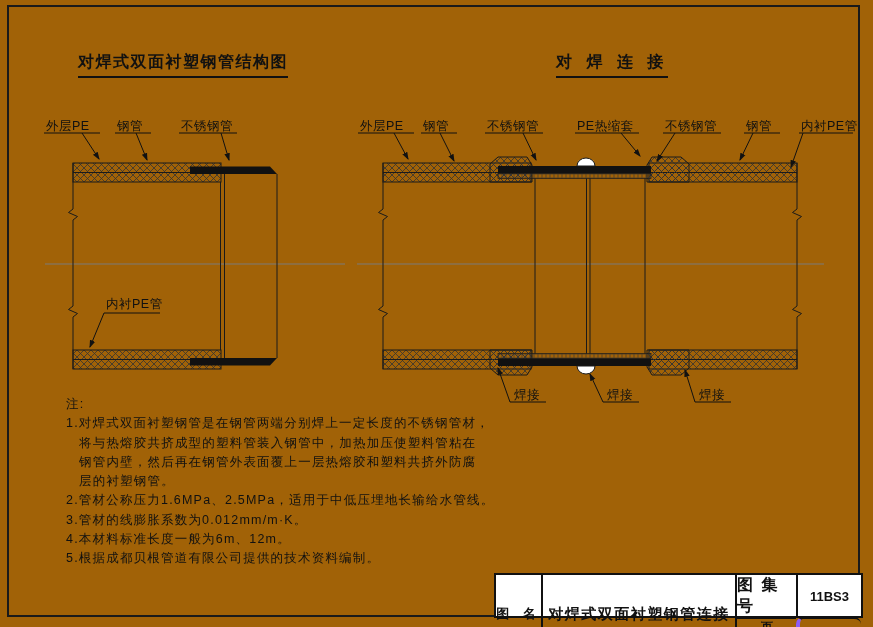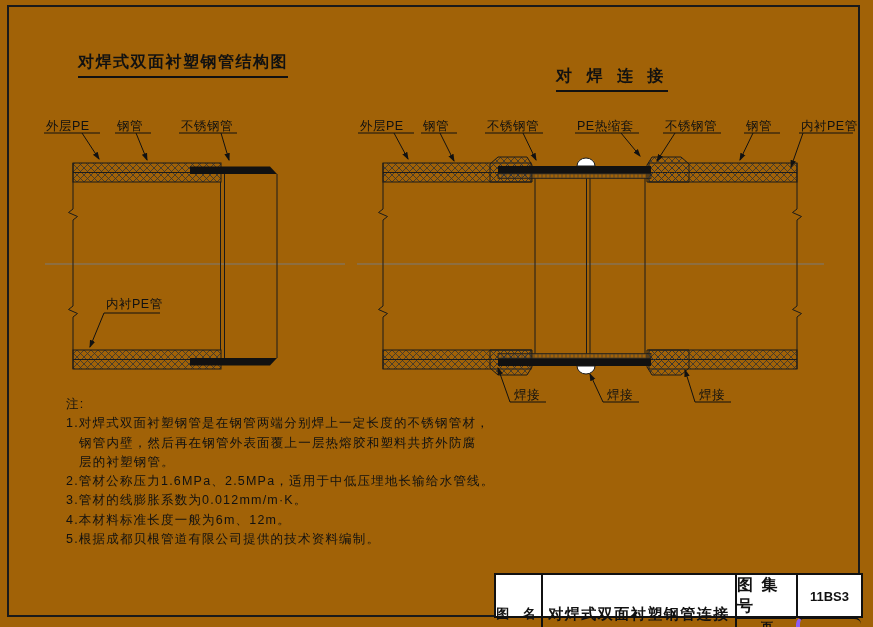--- a/index.html
+++ b/index.html
@@ -2,21 +2,21 @@
 <html><head>
 <meta charset="utf-8">
 <style>
   html,body{margin:0;padding:0;background:#e8e8e8;}
   .page{position:relative;width:873px;height:627px;background:#a16207;
         font-family:"Liberation Sans","DejaVu Sans",sans-serif;color:#111;overflow:hidden;}
   .frame{position:absolute;left:7px;top:5px;width:849px;height:608px;border:2px solid #1a1a1a;}
   .dtitle{position:absolute;font-weight:bold;font-size:16px;color:#111;
           border-bottom:2px solid #111;padding-bottom:3px;white-space:nowrap;}
   .dtitle.l{left:78px;top:52px;letter-spacing:1.5px;}
-  .dtitle.r{left:556px;top:66px;letter-spacing:5px;}
+  .dtitle.r{left:556px;top:52px;letter-spacing:5px;}
   svg.draw{position:absolute;left:0;top:0;}
   svg.draw text{font-family:"Liberation Sans","DejaVu Sans",sans-serif;font-size:12.5px;fill:#111;letter-spacing:0.5px;}
   .notes{position:absolute;left:66px;top:395px;font-size:12.5px;line-height:19.3px;
          letter-spacing:1.2px;white-space:nowrap;color:#111;}
   .notes .indent{padding-left:13px;}
   
   .tb{position:absolute;left:494px;top:573px;width:365px;height:41px;border:2px solid #111;
       display:grid;grid-template-columns:45px 194px 61px 1fr;grid-template-rows:1fr 1fr;background:#fff;}
   .tb div{display:flex;align-items:center;justify-content:center;font-weight:bold;color:#111;}
   .tb .c-name{grid-row:1/3;grid-column:1;font-size:13px;letter-spacing:5px;}
@@ -154,20 +154,21 @@
         <text x="514" y="399">焊接</text>
         <text x="607" y="399">焊接</text>
         <text x="699" y="399">焊接</text>
       </g>
     </g>
   </svg>
 
   <div class="notes">
     <div>注:</div>
     <div>1.对焊式双面衬塑钢管是在钢管两端分别焊上一定长度的不锈钢管材，</div>
+    <div class="indent">将与热熔胶共挤成型的塑料管装入钢管中，加热加压使塑料管粘在</div>
     <div class="indent">钢管内壁，然后再在钢管外表面覆上一层热熔胶和塑料共挤外防腐</div>
     <div class="indent">层的衬塑钢管。</div>
     <div>2.管材公称压力1.6MPa、2.5MPa，适用于中低压埋地长输给水管线。</div>
     <div>3.管材的线膨胀系数为0.012mm/m·K。</div>
     <div>4.本材料标准长度一般为6m、12m。</div>
     <div>5.根据成都贝根管道有限公司提供的技术资料编制。</div>
   </div>
 
   <div class="tb">
     <div class="c-name">图 名</div>

